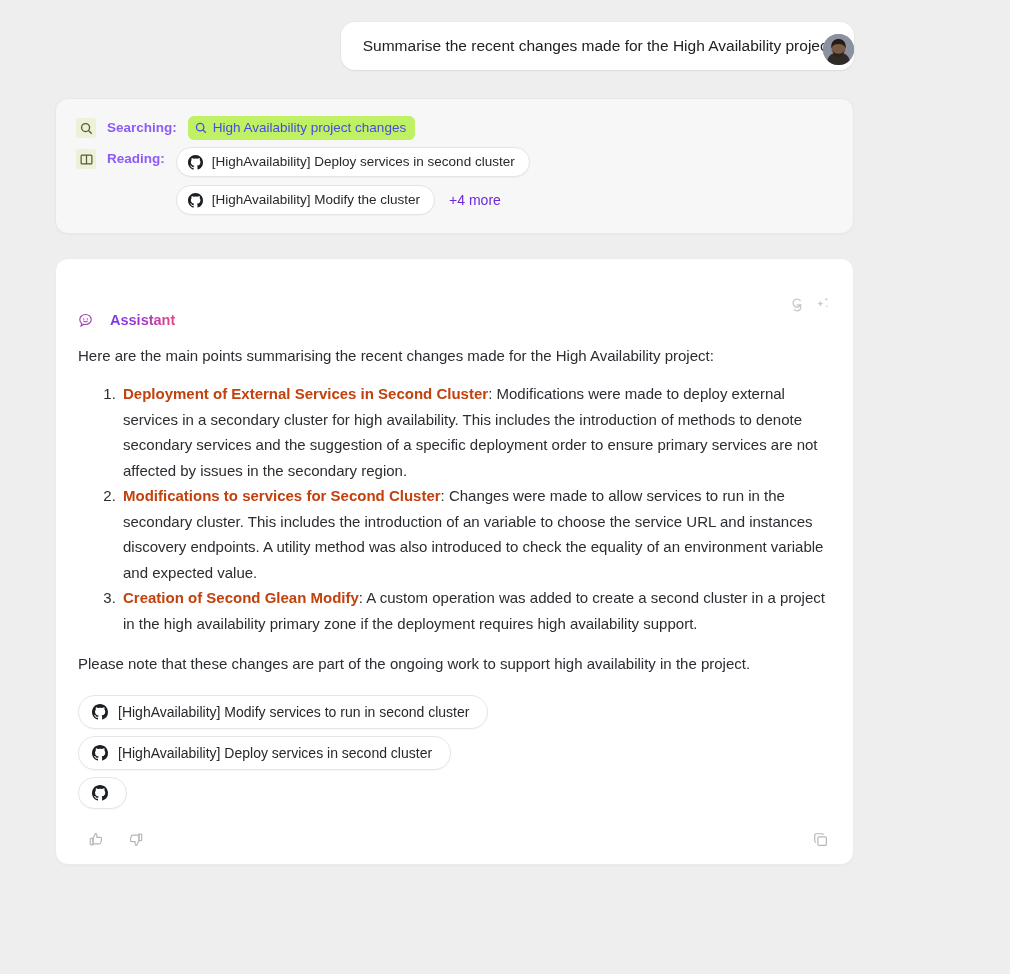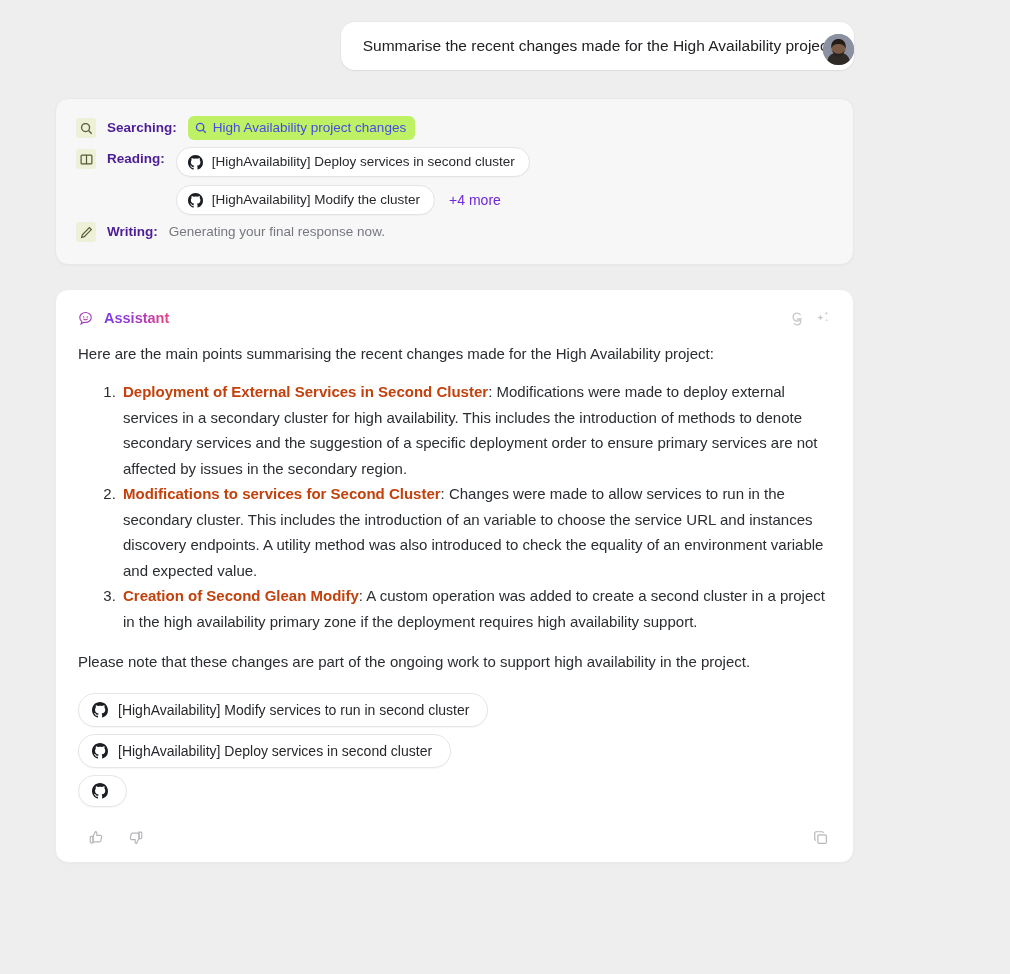--- a/index.html
+++ b/index.html
@@ -69,21 +69,21 @@
     background: #eef0d8;
     border-radius: 3px;
     flex: 0 0 auto;
     display: flex; align-items: center; justify-content: center;
     margin-top: 2px;
   }
   .status-badge svg { display: block; }
   .status-label {
     font-size: 13.5px;
     font-weight: bold;
-    color: #4c1d95;
+    color: #8b5cf6;
     line-height: 24px;
     flex: 0 0 auto;
   }
   .status-body { display: flex; flex-wrap: wrap; align-items: center; gap: 8px; }
   .status-plain {
     font-size: 13.5px;
     color: #75797f;
     line-height: 24px;
   }
 
@@ -122,23 +122,24 @@
   }
   .reading-stack { display: flex; flex-direction: column; gap: 8px; }
   .reading-line { display: flex; align-items: center; gap: 14px; }
 
   
   .assistant-card { padding: 20px 22px 16px 22px; margin-top: 24px; }
   .assistant-head {
     display: flex; align-items: center; justify-content: space-between;
   }
   .assistant-title {
-    display: flex; align-items: center; gap: 11px;
+    display: flex; align-items: center; gap: 17px;
     font-size: 14.5px;
     font-weight: bold;
+    margin-top: 33px;
   }
   .assistant-title .txt {
     background: linear-gradient(90deg, #7b3fe4 0%, #9b35d0 45%, #e8457c 100%);
     -webkit-background-clip: text;
     background-clip: text;
     color: transparent;
     -webkit-text-fill-color: transparent;
   }
   .assistant-actions { display: flex; align-items: center; gap: 10px; }
   .assistant-actions .ico { opacity: .45; display: flex; }
@@ -248,29 +249,20 @@
           <svg width="15" height="15" viewBox="0 0 16 16" fill="#1b1f23">
             <path d="M8 0C3.58 0 0 3.58 0 8c0 3.54 2.29 6.53 5.47 7.59.4.07.55-.17.55-.38 0-.19-.01-.82-.01-1.49-2.01.37-2.53-.49-2.69-.94-.09-.23-.48-.94-.82-1.13-.28-.15-.68-.52.01-.53.65-.01 1.11.6 1.27.85.74 1.24 1.93.89 2.4.68.07-.54.29-.94.51-1.15-1.78-.2-3.64-.89-3.64-3.95 0-.87.31-1.59.82-2.15-.07-.2-.36-1.02.08-2.12 0 0 .67-.21 2.2.82a7.4 7.4 0 0 1 2-.27c.68 0 1.36.09 2 .27 1.53-1.04 2.2-.82 2.2-.82.44 1.1.16 1.92.08 2.12.51.56.82 1.27.82 2.15 0 3.07-1.87 3.75-3.65 3.95.29.25.54.73.54 1.48 0 1.07-.01 1.93-.01 2.2 0 .21.15.46.55.38A7.99 7.99 0 0 0 16 8c0-4.42-3.58-8-8-8z"></path>
           </svg>
           <span>[HighAvailability] Modify the cluster</span>
         </span>
         <span class="more-link">+4 more</span>
       </span>
     </span>
   </div>
 
-  <div class="status-row">
-    <span class="status-badge">
-      <svg width="13" height="13" viewBox="0 0 14 14" fill="none" stroke="#525c32" stroke-width="1.3">
-        <path d="M10.1 1.8l2.1 2.1-7.6 7.6-2.8.7.7-2.8z"></path>
-      </svg>
-    </span>
-    <span class="status-label">Writing:</span>
-    <span class="status-plain">Generating your final response now.</span>
-  </div>
 </div>
 
 <div class="card assistant assistant-card">
 
   <div class="assistant-head">
     <div class="assistant-title">
       <svg width="15" height="15" viewBox="0 0 16 16" fill="none">
         <path d="M8 1.6c3.4 0 6.1 2.3 6.1 5.3S11.4 12.2 8 12.2c-.6 0-1.2-.1-1.7-.2l-3 1.8.8-2.6C2.8 10.3 1.9 8.8 1.9 6.9c0-2.9 2.7-5.3 6.1-5.3z" stroke="#a13bb8" stroke-width="1.2"></path>
         <circle cx="6.1" cy="6.4" r=".75" fill="#b0369e"></circle>
         <circle cx="9.9" cy="6.4" r=".75" fill="#b0369e"></circle>

